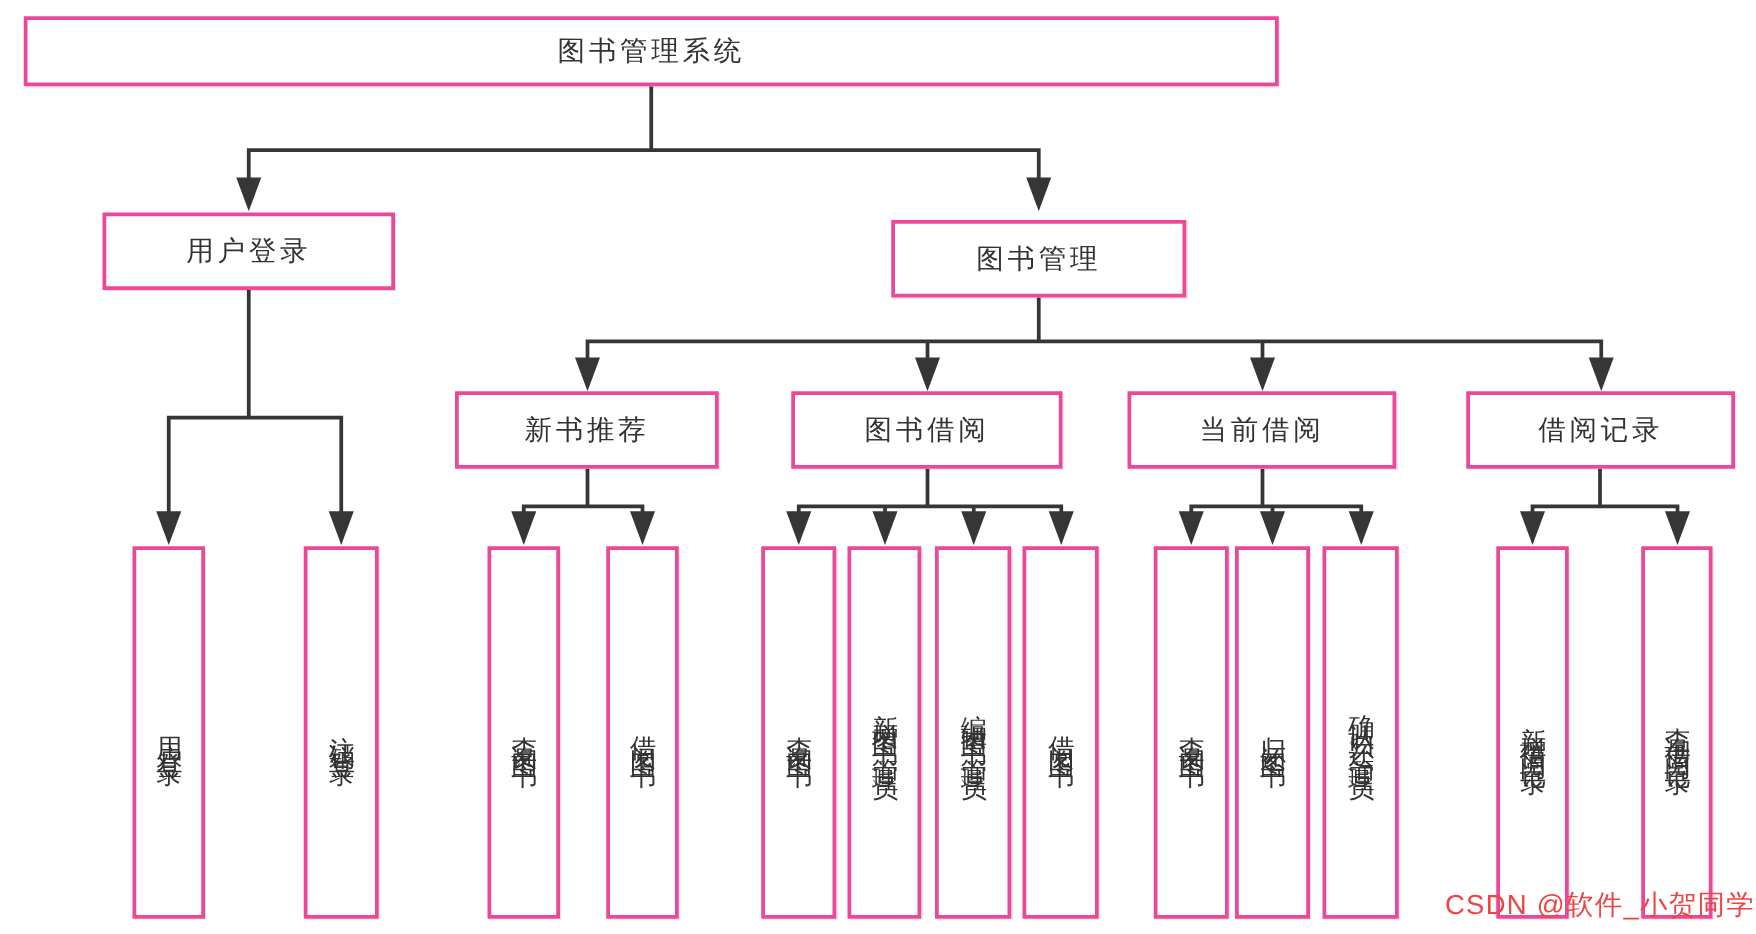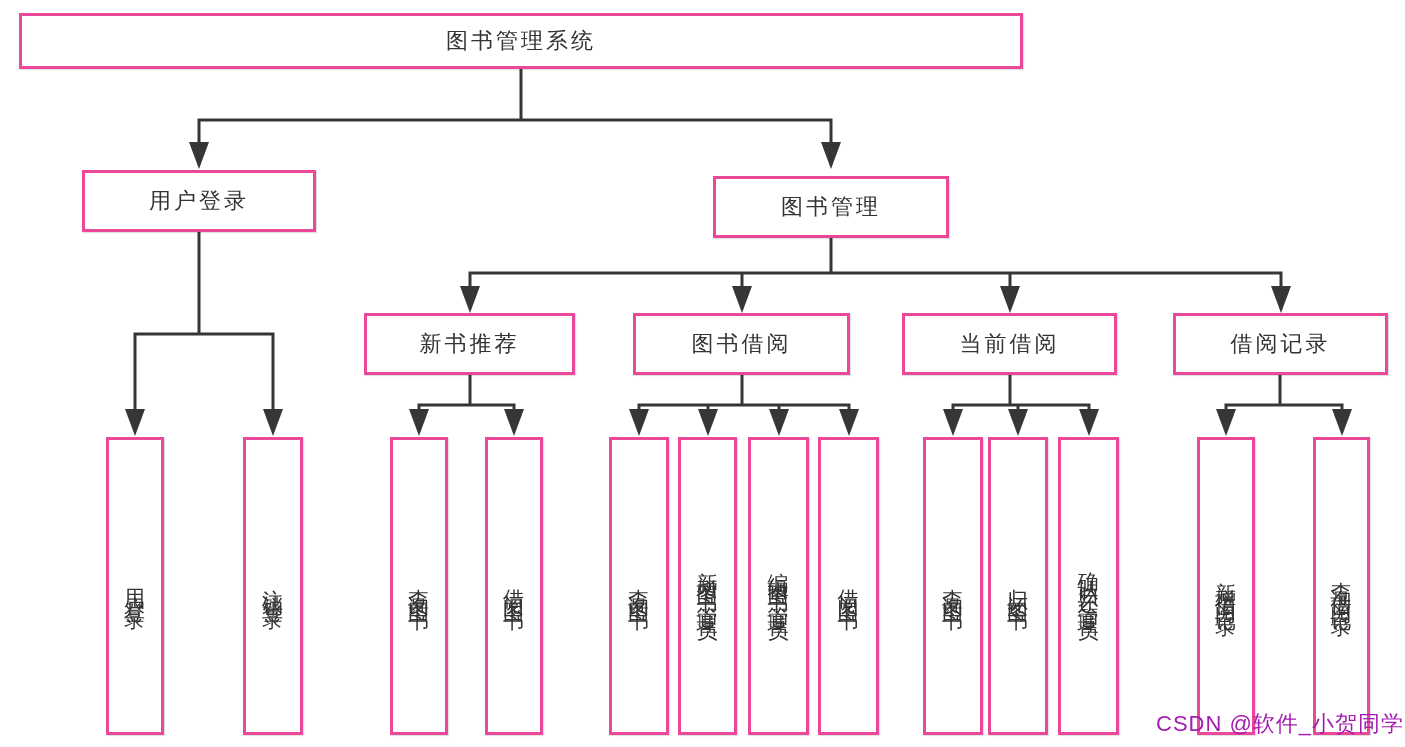--- a/index.html
+++ b/index.html
@@ -11,21 +11,21 @@
     border:3px solid #ec4899;display:flex;align-items:center;justify-content:center;
     color:#333333;z-index:2;box-shadow:1px 1px 1px rgba(0,0,0,0.12);
   }
   .box.h span{font-size:22px;letter-spacing:3px;white-space:nowrap;}
   .box.v span{
     writing-mode:vertical-rl;text-orientation:mixed;
     font-size:21px;letter-spacing:7px;line-height:1;
   }
   .watermark{
     position:absolute;left:1156px;top:709px;z-index:5;
-    font-size:22px;color:#a21caf;letter-spacing:1px;white-space:nowrap;
+    font-size:22px;color:#ef4444;letter-spacing:1px;white-space:nowrap;
   }
 </style>
 </head>
 <body>
 
 <div class="canvas">
 
   <svg class="lines" width="1405" height="747" viewBox="0 0 1405 747">
     <g stroke="#363636" stroke-width="3" fill="none">
       <g>

